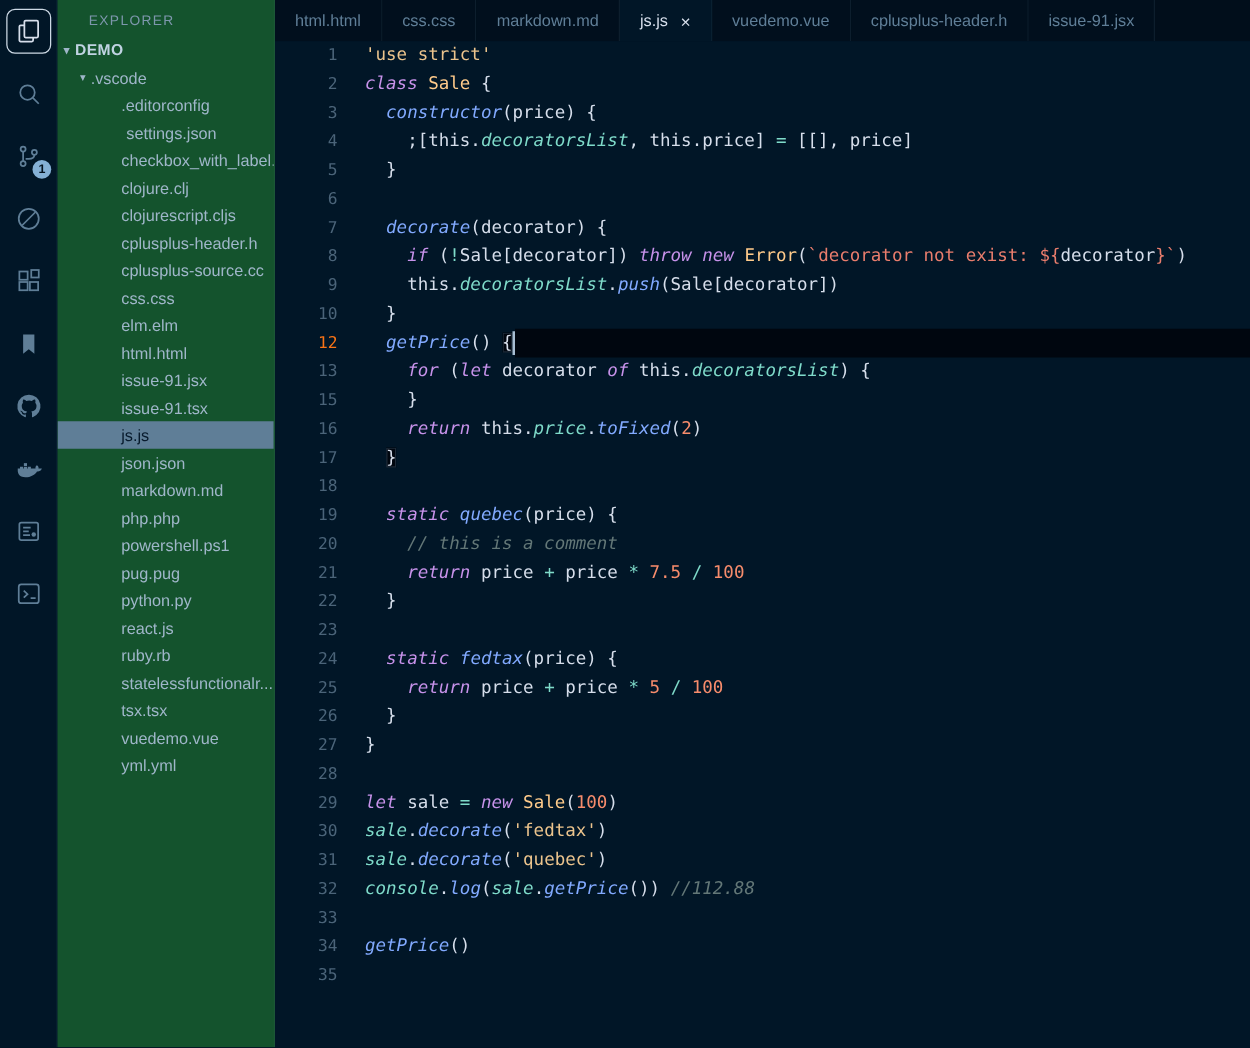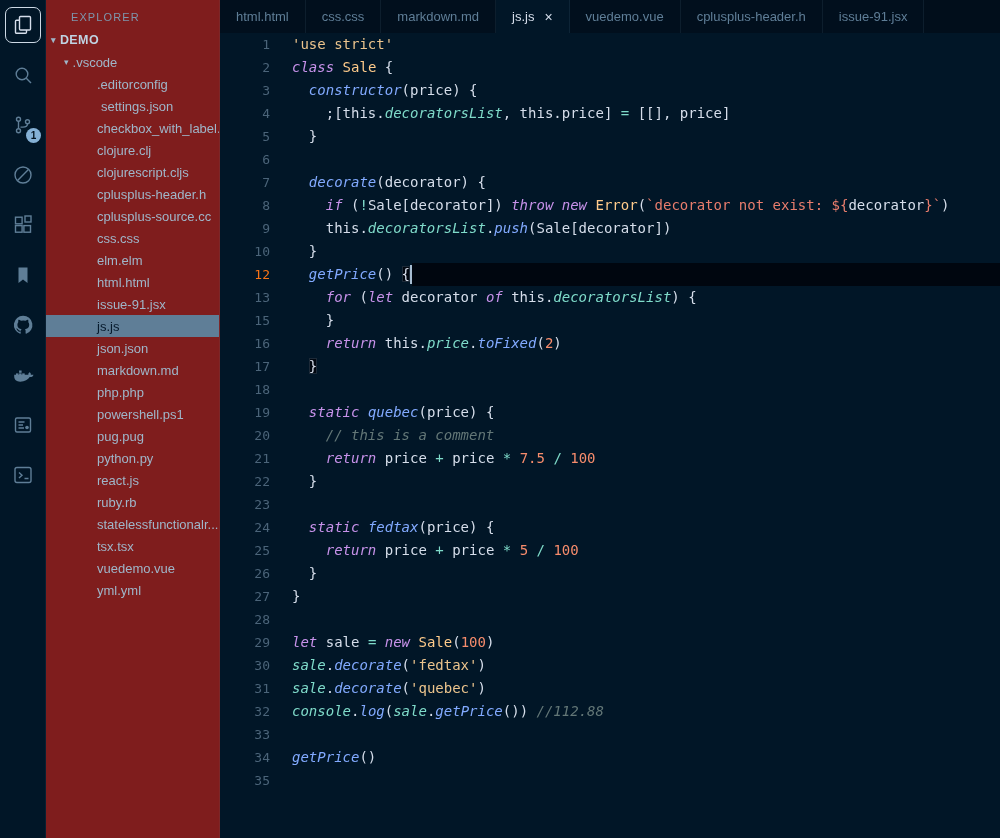--- a/index.html
+++ b/index.html
@@ -13,21 +13,21 @@
            color:#5f7e97;position:relative;cursor:pointer;}
   .ab-item .icon-wrap{width:34px;height:34px;display:flex;align-items:center;justify-content:center;border-radius:7px;}
   .ab-item.active{color:#d6deeb;}
   .ab-item.active .icon-wrap{border:1px solid #cdd9e5;}
   .ab-item svg{display:block;}
   .badge{position:absolute;right:4px;bottom:7px;min-width:15px;height:15px;border-radius:8px;
          background:#85b1d6;color:#04131f;font-size:10px;font-weight:bold;
          display:flex;align-items:center;justify-content:center;padding:0 2px;box-sizing:border-box;}
 
   
-  .sidebar{width:173px;flex-shrink:0;background:#7f1d1d;color:#9fb6c9;overflow:hidden;
+  .sidebar{width:173px;flex-shrink:0;background:#14532d;color:#9fb6c9;overflow:hidden;
            border-right:1px solid rgba(95,126,151,.10);}
   .sb-title{padding:11px 0 6px 25px;font-size:11px;letter-spacing:1.1px;color:#7e97ad;}
   .sb-root{height:22px;display:flex;align-items:center;padding-left:5px;font-weight:bold;
            font-size:12.5px;color:#c0d3e2;letter-spacing:.4px;cursor:pointer;}
   .twisty{font-size:9px;margin-right:4px;color:#9fb6c9;}
   .tree-item{height:22px;display:flex;align-items:center;font-size:13px;cursor:pointer;white-space:nowrap;overflow:hidden;}
   .tree-item.selected{background:#5f7e97;color:#071a2c;}
 
   
   .editor-col{flex:1;display:flex;flex-direction:column;min-width:0;}
@@ -195,20 +195,23 @@
         </div>
         <div class="tree-item" style="padding-left: 51px;">
           <span>elm.elm</span>
         </div>
         <div class="tree-item" style="padding-left: 51px;">
           <span>html.html</span>
         </div>
         <div class="tree-item" style="padding-left: 51px;">
           <span>issue-91.jsx</span>
         </div>
+        <div class="tree-item" style="padding-left: 51px;">
+          <span>issue-91.tsx</span>
+        </div>
         <div class="tree-item selected" style="padding-left: 51px;">
           <span>js.js</span>
         </div>
         <div class="tree-item" style="padding-left: 51px;">
           <span>json.json</span>
         </div>
         <div class="tree-item" style="padding-left: 51px;">
           <span>markdown.md</span>
         </div>
         <div class="tree-item" style="padding-left: 51px;">

